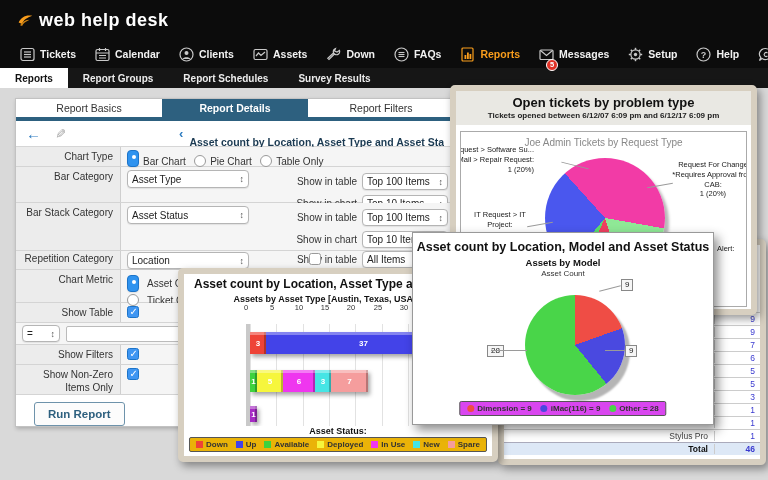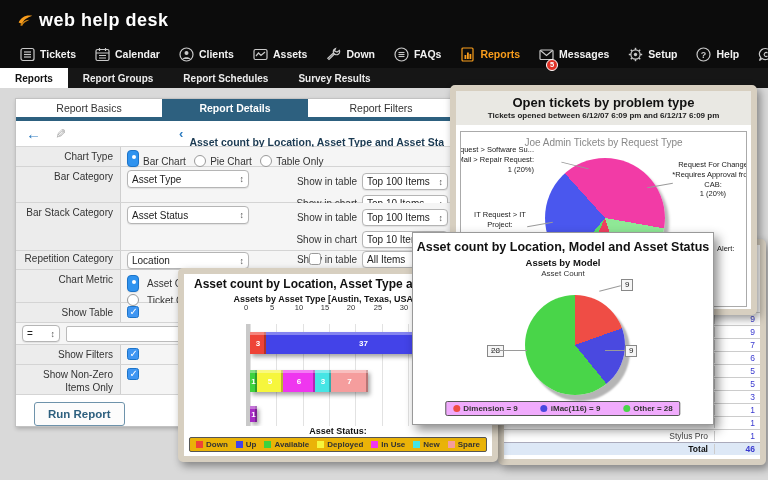--- a/index.html
+++ b/index.html
@@ -74,21 +74,21 @@
   .w2row.total .c1 { font-weight:bold; color:#111; }
   .w2row.total .c2 { font-weight:bold; }
 
   
   #win3 { position:absolute; left:412px; top:232px; width:302px; height:193px; background:#fff; border:1px solid #999; box-shadow:4px 5px 10px rgba(0,0,0,.45); z-index:5; }
   #w3title { text-align:center; font-size:12.5px; font-weight:bold; color:#111; margin-top:7px; }
   #w3charttitle { text-align:center; font-size:9.5px; font-weight:bold; color:#111; margin-top:3px; }
   #w3sub { text-align:center; font-size:8px; color:#333; margin-top:1px; }
   #w3pie { position:absolute; left:112px; top:62px; width:100px; height:100px; border-radius:50%; box-shadow:5px 6px 2px #b5b5b5; }
   .callout { position:absolute; border:1px solid #888; background:#f6f6f6; font-size:8px; color:#222; padding:0 3px; line-height:10px; }
-  #w3legend { position:absolute; left:50%; transform:translateX(-50%); bottom:8px; display:inline-flex; gap:23px; border:1.5px solid #555; border-radius:2px; padding:2px 7px; background:#f0abfc; white-space:nowrap; }
+  #w3legend { position:absolute; left:50%; transform:translateX(-50%); bottom:8px; display:inline-flex; gap:9px; border:1.5px solid #555; border-radius:2px; padding:2px 7px; background:#d946ef; white-space:nowrap; }
   .legitem { display:flex; align-items:center; gap:3px; font-size:8px; font-weight:bold; color:#333; }
   .dot { width:7px; height:7px; border-radius:50%; }
 
   
   #win4 { left:178px; top:268px; width:320px; height:194px; z-index:4; }
   #w4title { font-size:12px; font-weight:bold; color:#111; padding:3px 0 0 10px; white-space:nowrap; overflow:hidden; }
   #w4charttitle { text-align:center; font-size:9px; font-weight:bold; color:#111; margin-top:3px; }
   #w4plotwrap { position:absolute; left:62px; top:40px; width:176px; height:112px; }
   #w4plot { position:absolute; left:0; top:10px; width:176px; height:102px; background:#fff; border-left:4px solid #c9c9c9; overflow:hidden; }
   .grid { position:absolute; top:0; bottom:0; width:1px; background:#e2e2e2; }

